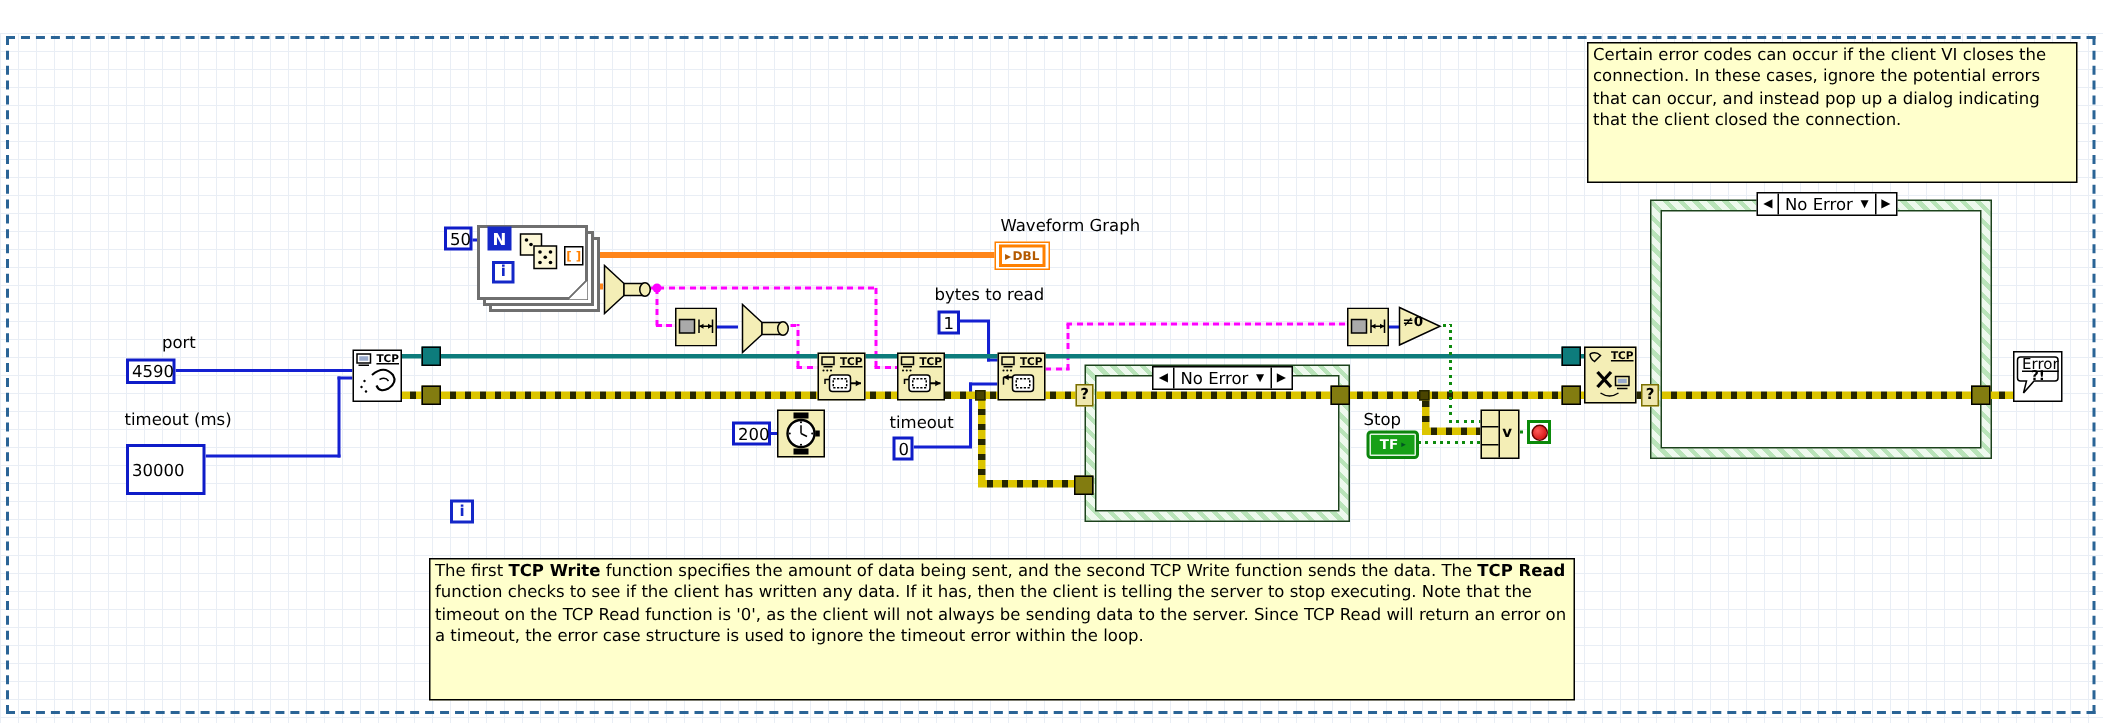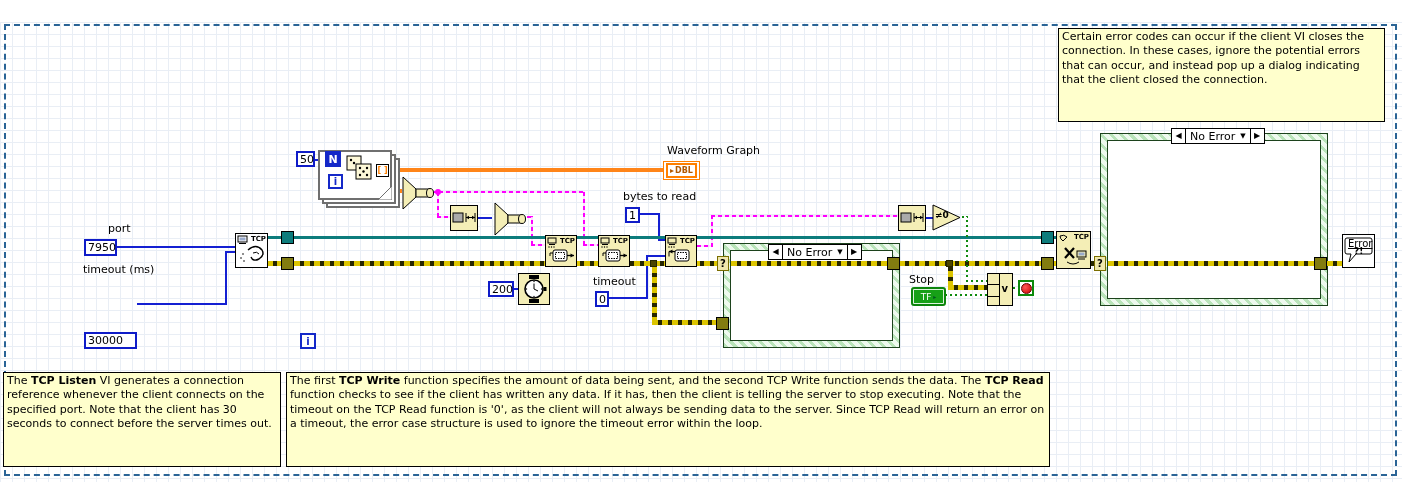--- a/index.html
+++ b/index.html
@@ -51,31 +51,31 @@
   .tunQ{width:12px;height:15px;background:#efe7ad;border:1px solid #7a6e00;font-size:10px;font-weight:bold;
     display:flex;align-items:center;justify-content:center;}
   .tunIdx{width:13px;height:13px;background:#fff;border:1px solid #000;color:#ff8000;font-size:8px;
     font-weight:bold;display:flex;align-items:center;justify-content:center;}
   
   .const{border:2px solid #0f1cc8;background:#fff;font-size:11px;display:flex;align-items:center;
     padding:0 2px;}
   .lbl{font-size:11px;white-space:nowrap;}
   .nico{background:#f4eeb6;border:1px solid #000;}
   .wico{background:#fff;border:1px solid #000;}
-  .tcp{position:absolute;right:1px;top:1px;font-size:7px;font-weight:bold;letter-spacing:0;}
+  .tcp{position:absolute;right:1px;top:1px;font-size:7px;font-weight:bold;letter-spacing:0;text-decoration:underline;}
   .nbox{background:#1428c8;color:#fff;font-weight:bold;font-size:11px;display:flex;align-items:center;justify-content:center;}
   .ibox{background:#fff;border:2px solid #1428c8;color:#1428c8;font-weight:bold;font-size:10px;
     display:flex;align-items:center;justify-content:center;}
   .page{background:#fff;border:2px solid #6f6f6f;}
   #dblouter{border:1px solid #ff8000;background:#fff;}
   #dblinner{position:absolute;left:2px;top:1px;right:2px;bottom:1px;border:2px solid #ff8000;
     display:flex;align-items:center;justify-content:center;gap:1px;color:#b35900;font-weight:bold;font-size:8px;}
   #stoptf{border:2px solid #0c850c;border-radius:3px;background:#dff3df;padding:1px;}
   #stoptf .tfin{background:#17a017;height:100%;display:flex;align-items:center;justify-content:center;
-    gap:2px;color:#fff;font-weight:normal;font-size:9px;}
+    gap:2px;color:#fff;font-weight:bold;font-size:9px;}
   #ornode{background:#f4eeb6;border:1px solid #000;}
   #ornode .col{position:absolute;left:0;top:0;width:11px;height:100%;border-right:1px solid #000;}
   #ornode .col div{height:33.3%;border-bottom:1px solid #000;}
   #ornode .v{position:absolute;right:4px;top:9px;font-size:10px;font-weight:bold;}
   #redterm{background:#fff;border:2px solid #0b8a0b;display:flex;align-items:center;justify-content:center;}
   #redterm .c{width:9px;height:9px;border-radius:50%;background:radial-gradient(circle at 35% 35%,#ff5a5a,#c80000);border:1px solid #600;}
 </style>
 </head>
 <body>
 
@@ -87,21 +87,20 @@
 
 
   <div class="abs casef" style="left:723px;top:243px;width:177px;height:105px;">
       <div class="casei"></div>
     </div>
   <div class="abs casef" style="left:1100px;top:133px;width:228px;height:173px;">
       <div class="casei"></div>
     </div>
 
   <div class="abs comment" style="left:1058px;top:28px;width:327px;height:94px;">Certain error codes can occur if the client VI closes the connection. In these cases, ignore the potential errors that can occur, and instead pop up a dialog indicating that the client closed the connection.</div>
-  <div class="abs comment" style="left:3px;top:372px;width:278px;height:95px;"><span>The </span><b>TCP Listen</b><span> VI generates a connection reference whenever the client connects on the specified port. Note that the client has 30 seconds to connect before the server times out.</span></div>
   <div class="abs comment" style="left:286px;top:372px;width:764px;height:95px;"><span>The first </span><b>TCP Write</b><span> function specifies the amount of data being sent, and the second TCP Write function sends the data.  The </span><b>TCP Read</b><span> function checks to see if the client has written any data. If it has, then the client is telling the server to stop executing. Note that the timeout on the TCP Read function is '0', as the client will not always be sending data to the server. Since TCP Read will return an error on a timeout, the error case structure is used to ignore the timeout error within the loop.</span></div>
 
   <div class="abs bh" style="left:117px;top:246px;width:118px;"></div>
   <div class="abs bh" style="left:137px;top:303px;width:90px;"></div>
   <div class="abs bv" style="left:225px;top:251px;height:54px;"></div>
   <div class="abs bh" style="left:225px;top:251px;width:10px;"></div>
   <div class="abs bh" style="left:313px;top:159px;width:12px;"></div>
   <div class="abs bh" style="left:512px;top:288px;width:6px;"></div>
   <div class="abs bh" style="left:640px;top:213px;width:18px;"></div>
   <div class="abs bv" style="left:658px;top:213px;height:28px;"></div>
@@ -154,23 +153,23 @@
   <div class="abs gh" style="left:966px;top:280px;width:21px;"></div>
   <div class="abs gh" style="left:945px;top:294px;width:42px;"></div>
   <div class="abs gh" style="left:1013px;top:287px;width:6px;"></div>
 
   <div class="abs tun tunT" style="left:281px;top:231px;"></div>
   <div class="abs tun tunY" style="left:281px;top:257px;"></div>
   <div class="abs tun tunT" style="left:1041px;top:231px;"></div>
   <div class="abs tun tunY" style="left:1041px;top:257px;"></div>
 
   <div class="abs lbl" style="left:85px;top:222px;margin-left:23px;">port</div>
-  <div class="abs const" style="left:84px;top:239px;width:33px;height:17px;">7950</div>
-  <div class="abs lbl" style="left:83px;top:263px;">timeout (ms)</div>
-  <div class="abs const" style="left:84px;top:296px;width:53px;height:17px;margin-top:36px;">30000</div>
+  <div class="abs const" style="left:84px;top:239px;width:33px;height:17px;">4590</div>
+  <div class="abs lbl" style="left:83px;top:273px;">timeout (ms)</div>
+  <div class="abs const" style="left:84px;top:296px;width:53px;height:34px;">30000</div>
 
   <div class="abs wico" style="left:235px;top:233px;width:33px;height:35px;">
     <span class="tcp">TCP</span>
     <svg width="31" height="33" viewBox="0 0 31 33">
       <rect x="2" y="2" width="9" height="6" fill="none" stroke="#000"></rect>
       <rect x="3.5" y="3.5" width="6" height="3" fill="#9ac"></rect>
       <line x1="3" y1="9.5" x2="10" y2="9.5" stroke="#000"></line>
       <path d="M12,16 q8,-7 14,0 q3,5 -3,9 q-6,3 -8,-2" fill="none" stroke="#000" stroke-width="1.4"></path>
       <path d="M17,19 q4,-2 6,1" fill="none" stroke="#000"></path>
       <circle cx="7" cy="20" r="0.8"></circle>

